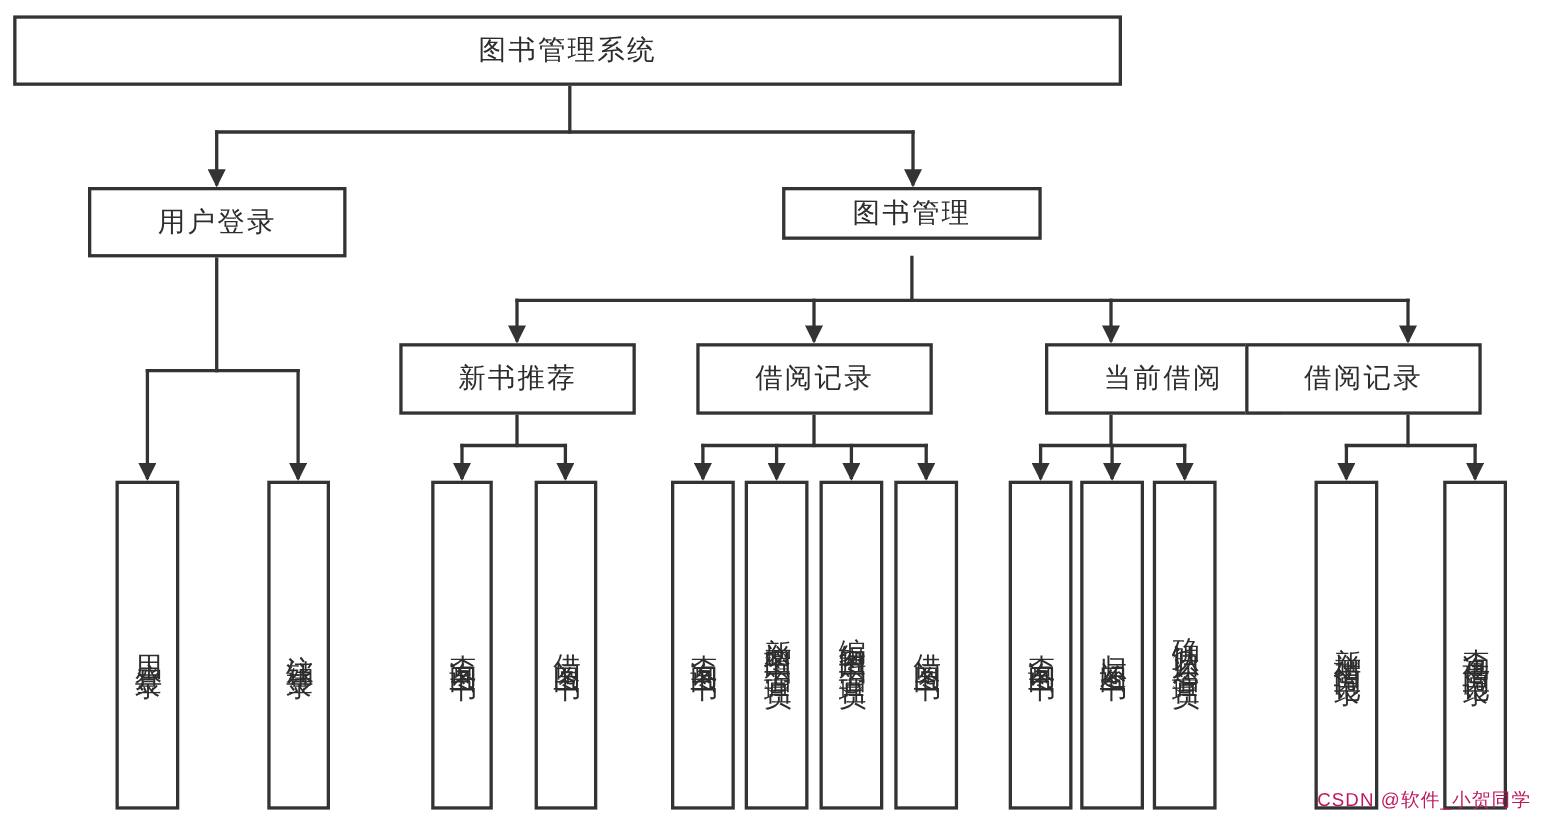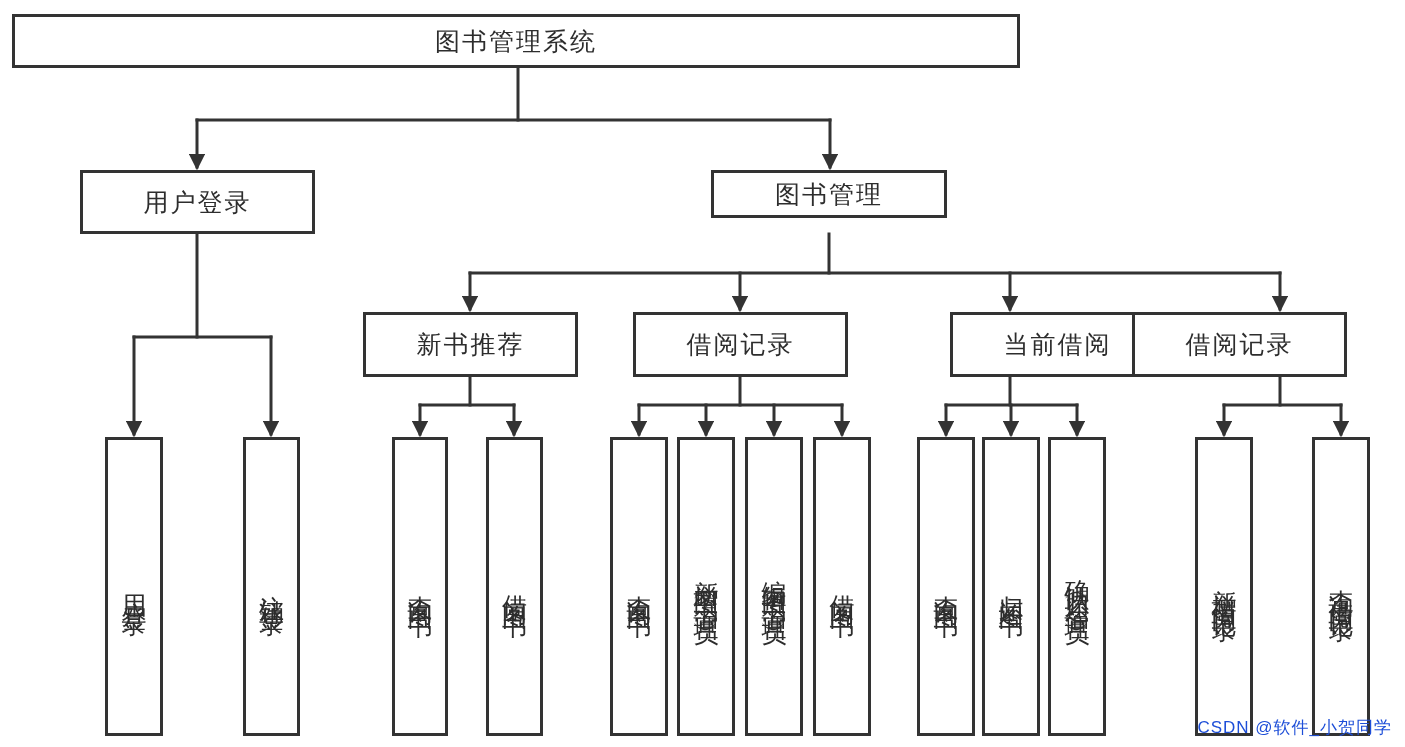--- a/index.html
+++ b/index.html
@@ -31,21 +31,21 @@
     text-align: center;
     line-height: 1;
   }
   .vbox {
     writing-mode: vertical-rl;
     text-orientation: mixed;
     letter-spacing: 6px;
     font-size: 25px;
   }
   
-  .n-root            { left: 12px;   top: 14px;  width: 1008px; height: 54px; }
+  .n-root            { left: 12px;   top: 14px;  width: 1008px; height: 64px; }
   .n-user-login      { left: 80px;   top: 170px; width: 235px;  height: 64px; }
   .n-book-mgmt       { left: 711px;  top: 170px; width: 236px;  height: 48px; }
   .n-new-book-rec    { left: 363px;  top: 312px; width: 215px;  height: 65px; text-align: right; }
   .n-book-borrow     { left: 633px;  top: 312px; width: 215px;  height: 65px; }
   .n-current-borrow  { left: 902px;  top: 312px; width: 215px;  height: 65px; margin-left: 48px; }
   .n-borrow-records  { left: 1132px; top: 312px; width: 215px;  height: 65px; }
   .n-leaf-user-login { left: 105px;  top: 437px; width: 58px;   height: 299px; }
   .n-leaf-logout     { left: 243px;  top: 437px; width: 57px;   height: 299px; }
   .n-leaf-nb-query   { left: 392px;  top: 437px; width: 56px;   height: 299px; }
   .n-leaf-nb-borrow  { left: 486px;  top: 437px; width: 57px;   height: 299px; }
@@ -56,21 +56,21 @@
   .n-leaf-cb-query   { left: 917px;  top: 437px; width: 58px;   height: 299px; }
   .n-leaf-cb-return  { left: 982px;  top: 437px; width: 58px;   height: 299px; }
   .n-leaf-cb-confirm { left: 1048px; top: 437px; width: 58px;   height: 299px; }
   .n-leaf-br-add     { left: 1195px; top: 437px; width: 58px;   height: 299px; }
   .n-leaf-br-query   { left: 1312px; top: 437px; width: 58px;   height: 299px; }
   .watermark {
     position: absolute;
     right: 13px;
     top: 716px;
     font-size: 17px;
-    color: #1d4ed8;
+    color: #be185d;
     letter-spacing: 1px;
     white-space: nowrap;
     text-align: center;
   }
 </style>
 </head>
 <body>
 
 <div id="stage">
 

